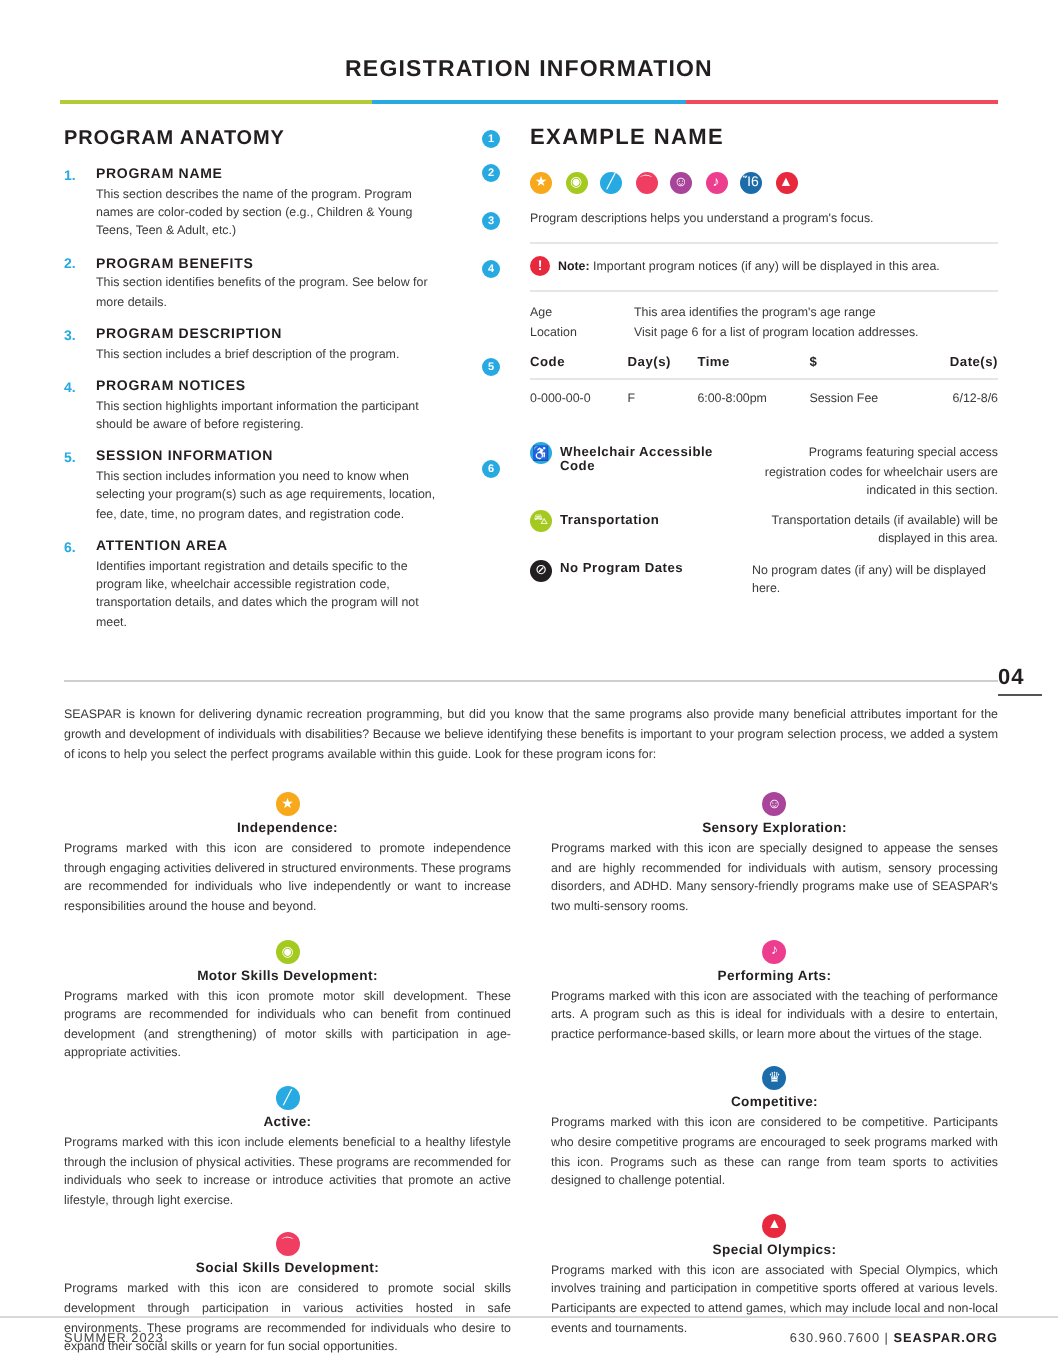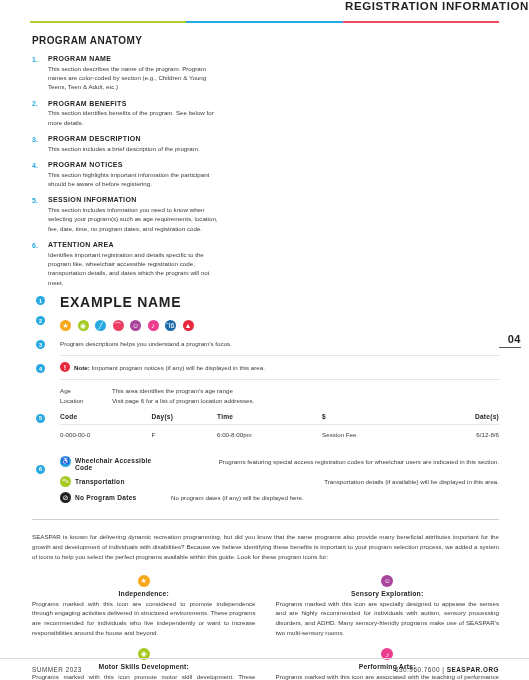--- a/index.html
+++ b/index.html
@@ -8,43 +8,42 @@
     width:529px; height:680px;
     background:#ffffff;
     font-family:"Liberation Sans", sans-serif;
     color:#231f20;
     position:relative;
     overflow:hidden;
   }
 
   
   .page-title {
-    text-align:right;
+    text-align:center;
     font-size:11.5px;
     font-weight:bold;
     letter-spacing:0.6px;
     color:#231f20;
-    padding-top:0;
+    padding-top:29px;
   }
   .rule {
     display:flex;
     margin:9px 30px 0 30px;
     height:2px;
   }
   .rule > div { height:2px; flex:1; }
   .rule .seg-green { background:#b3cc36; }
   .rule .seg-blue  { background:#27a9e1; }
   .rule .seg-red   { background:#f04a5c; }
 
   
   .anatomy {
     display:flex;
     margin-top:12px;
     padding:0 30px 0 32px;
-    flex-direction:column;
   }
   .col-left  { width:205px; padding-right:12px; }
   .col-right { flex:1; padding-left:4px; }
 
   .sec-head {
     font-size:10px;
     font-weight:bold;
     letter-spacing:0.4px;
     color:#231f20;
     margin-bottom:9px;
@@ -85,21 +84,21 @@
     display:flex;
     align-items:center;
     justify-content:center;
     flex:0 0 9px;
     margin-top:1px;
   }
   .badge-col { width:24px; flex:0 0 24px; }
   .ex-body { flex:1; }
 
   .ex-name {
-    font-size:14px;
+    font-size:11px;
     font-weight:bold;
     letter-spacing:0.7px;
     color:#231f20;
     line-height:1;
   }
 
   .icon-row { display:flex; gap:6.5px; margin-top:6px; }
   .bicon {
     width:11px; height:11px;
     border-radius:50%;
@@ -222,21 +221,21 @@
     color:#3a3a3a;
     line-height:1.55;
     text-align:justify;
   }
 
   
   .page-num {
     position:absolute;
     right:8px;
     top:333px;
-    text-align:right;
+    text-align:left;
     width:22px;
   }
   .page-num .n {
     font-size:11px;
     font-weight:bold;
     letter-spacing:0.5px;
     color:#231f20;
   }
   .page-num .u { height:1px; background:#555; margin-top:2px; }
 

